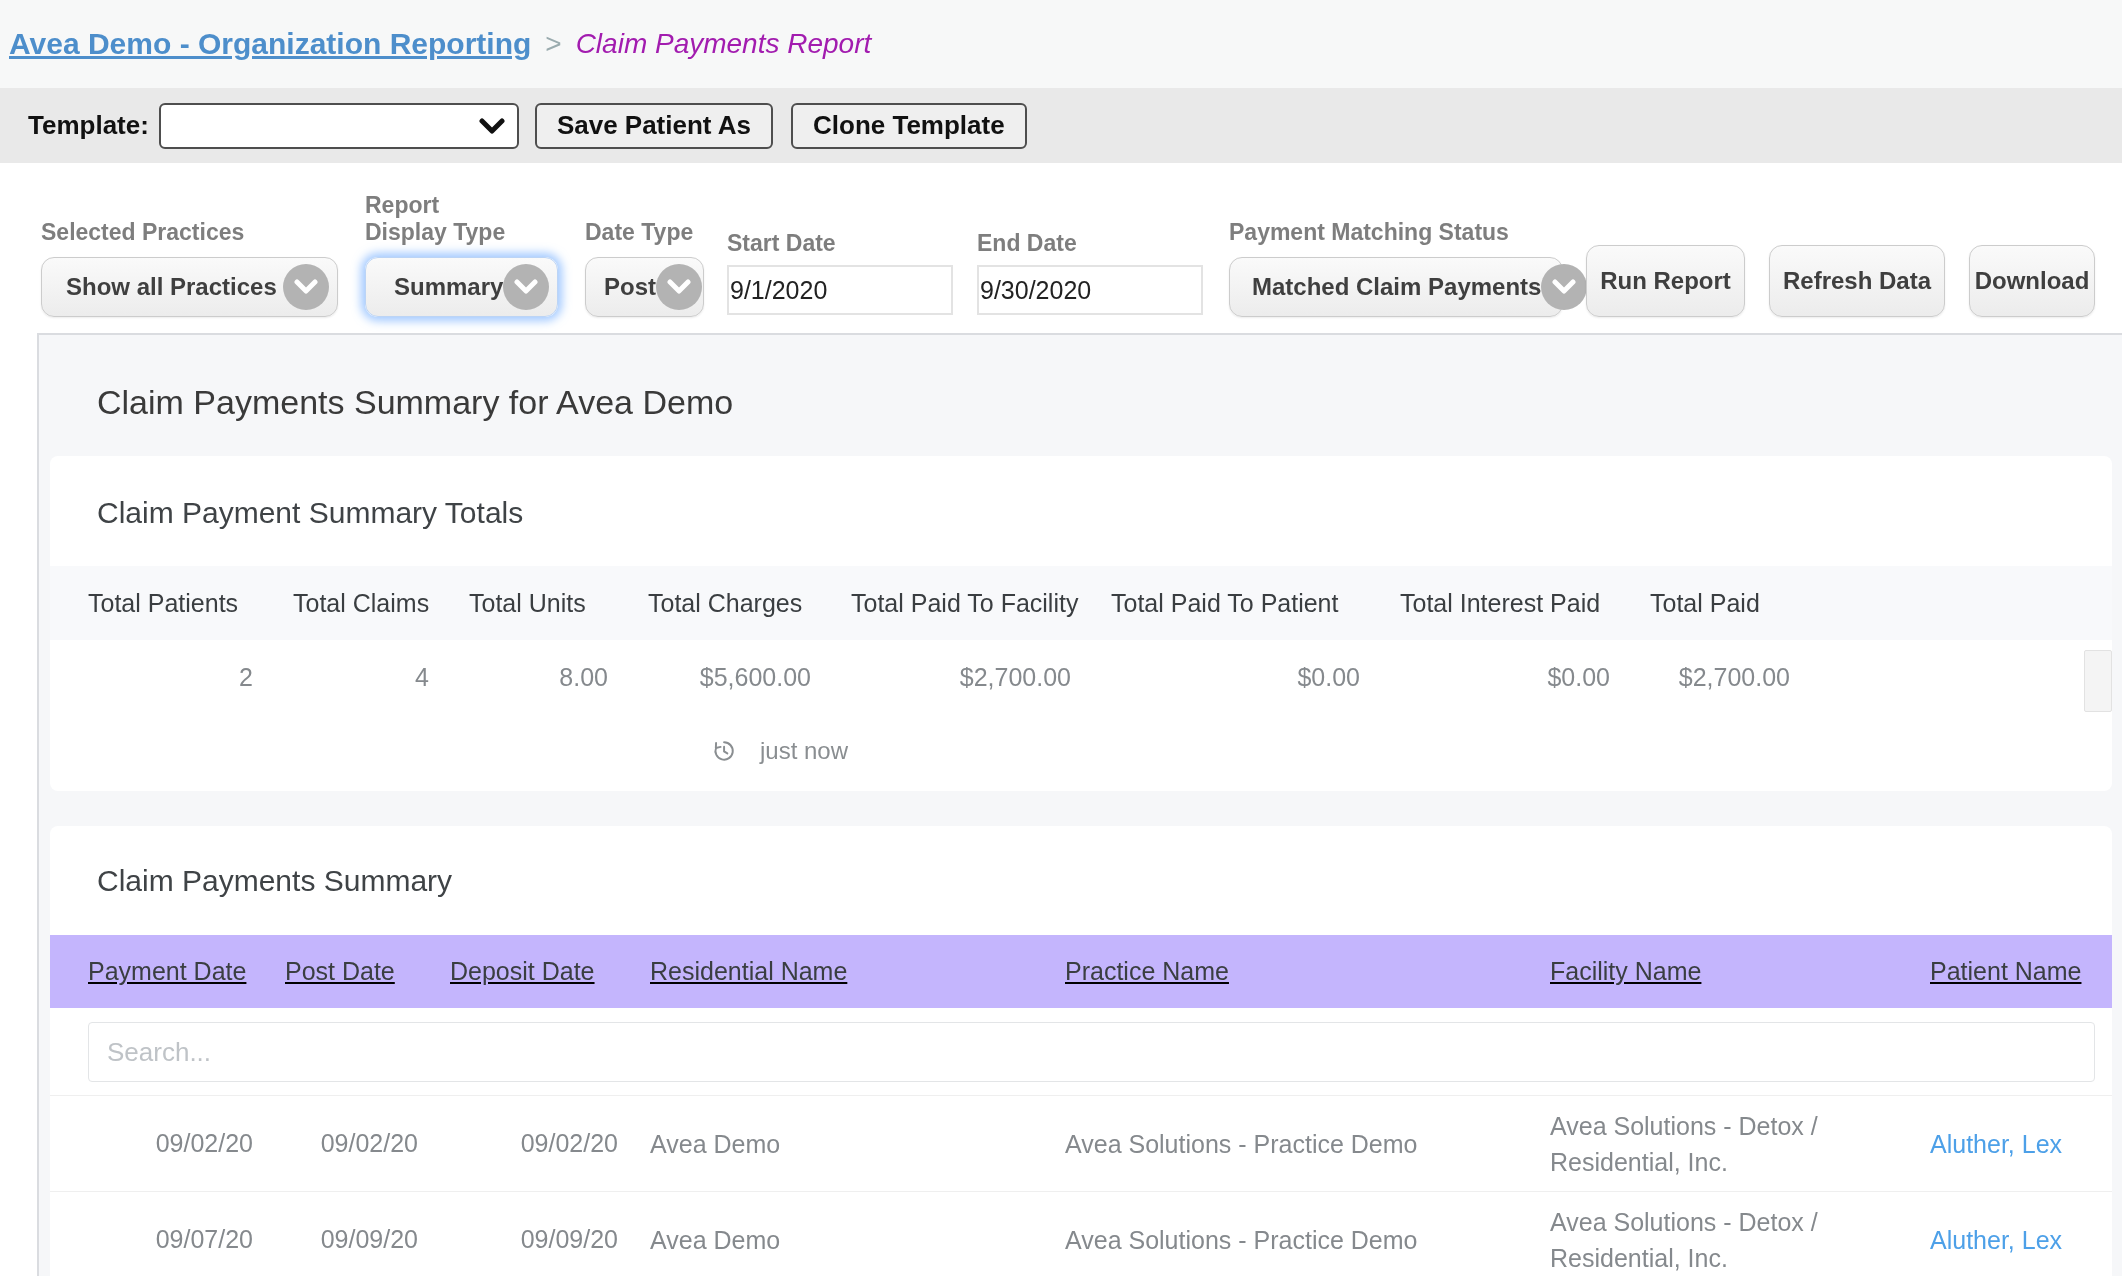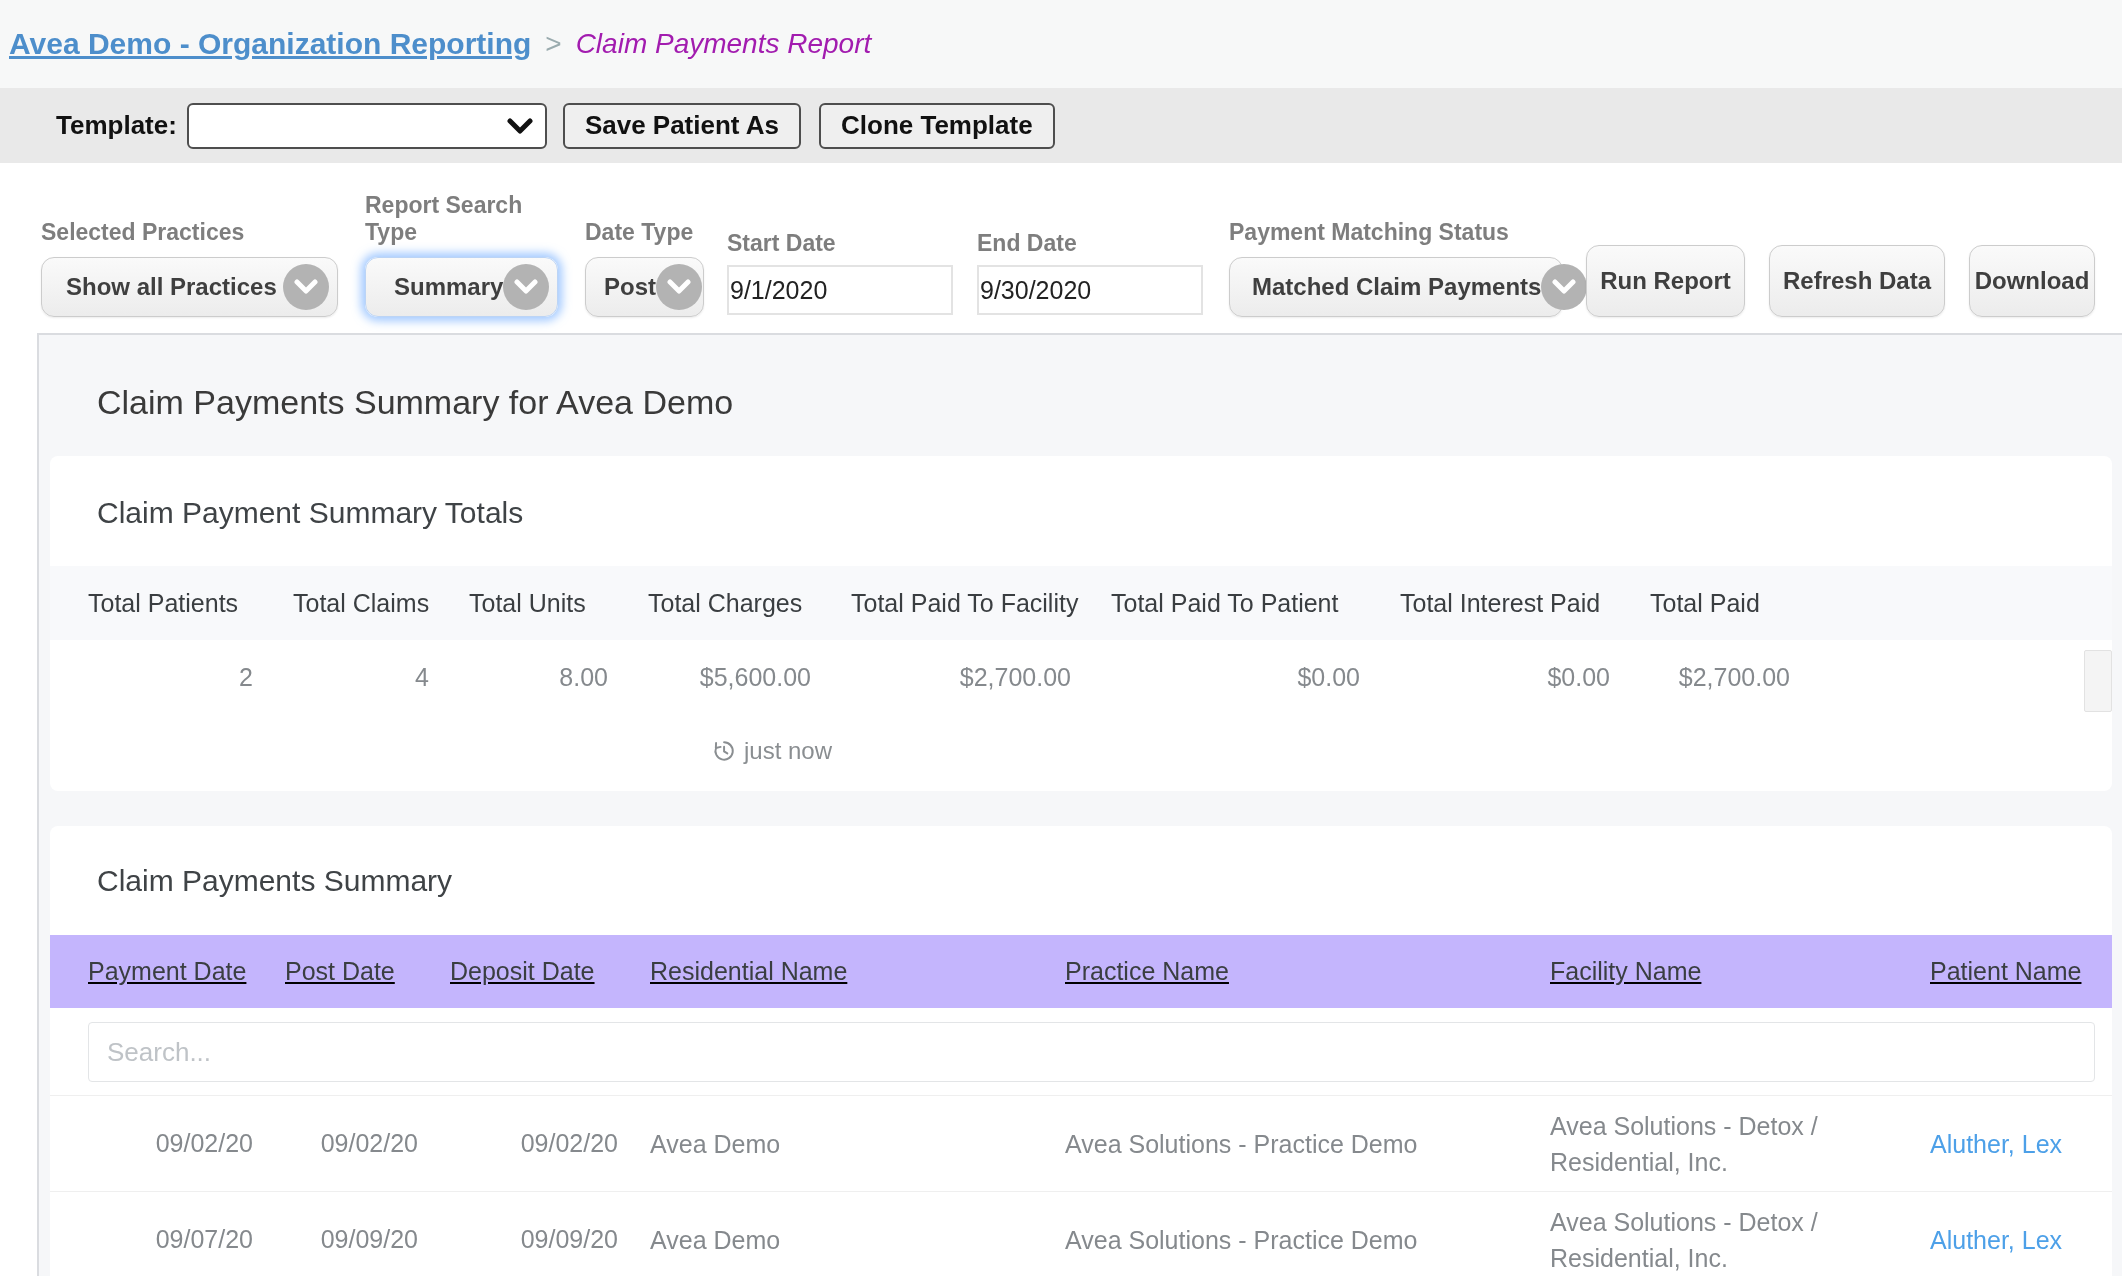--- a/index.html
+++ b/index.html
@@ -6,21 +6,21 @@
   html,body { width: 2122px; height: 1276px; overflow: hidden; background:#fff;
     font-family: "Liberation Sans", sans-serif; }
 
   
   .breadcrumb-bar { height:88px; background:#f7f8f8; display:flex; align-items:center; padding-left:9px; }
   .crumb-link { color:#4d8ecb; font-size:30px; font-weight:bold; text-decoration:underline; cursor:pointer; }
   .crumb-sep { color:#9aabae; font-size:28px; margin:0 14px; }
   .crumb-current { color:#a21caf; font-size:28px;font-style:italic; }
 
   
-  .template-bar { height:75px; background:#e9e9e9; display:flex; align-items:center; padding-left:56px; }
+  .template-bar { height:75px; background:#e9e9e9; display:flex; align-items:center; padding-left:28px; }
   .template-label { font-size:26px; font-weight:bold; color:#111; margin-right:10px; }
   .template-select { width:360px; height:46px; background:#fff; border:2px solid#4e4e4e; border-radius:6px;
     display:flex; align-items:center; justify-content:flex-end; padding-right:12px; cursor:pointer; }
   .tb-btn { height:46px; margin-left:18px; padding:0 20px; background:#efefef; border:2px solid #4e4e4e;
     border-radius:6px; font-size:26px; font-weight:600; color:#111; font-family:"Liberation Sans",sans-serif; cursor:pointer; }
   .tb-btn:first-of-type { margin-left:16px; }
 
   
   .filter-strip { position:relative; height:170px; background:#fff; }
   .fgroup { position:absolute; bottom:16px; }
@@ -48,21 +48,21 @@
 
   
   .totals-card { height:335px; }
   .totals-card .card-title { padding:40px 0 0 47px; }
   .t-header { display:flex; background:#f8f9fb; height:74px; align-items:center; margin-top:36px; }
   .t-row { display:flex; height:75px; align-items:center; background:#fff; }
   .t-h-cell { font-size:25px; color:#3a3e41; padding-left:38px; white-space:nowrap; }
   .t-cell { font-size:25px; color:#85898d; text-align:right; padding-right:2px; white-space:nowrap; }
   .tc1{width:205px} .tc2{width:176px} .tc3{width:179px} .tc4{width:203px}
   .tc5{width:260px} .tc6{width:289px} .tc7{width:250px} .tc8{width:180px}
-  .refreshed { position:absolute; left:660px; bottom:26px; display:flex; align-items:center; gap:8px;
+  .refreshed { position:absolute; left:660px; bottom:26px; display:flex; align-items:center; gap:24px;
     font-size:24px; color:#8a8e91; }
   .t-scrollthumb { position:absolute; right:0; top:194px; width:28px; height:62px; background:#f4f4f4;
     border:1px solid #e2e2e2; border-radius:2px; }
 
   
   .summary-card { margin-top:35px; height:480px; border-bottom-left-radius:0; border-bottom-right-radius:0; }
   .summary-card .card-title { padding:38px 0 0 47px; }
   .s-header { display:flex; background:#c4b5fd; height:73px; align-items:center; margin-top:37px;text-decoration:underline; }
   .s-h-cell { font-size:25px; color:#3a3e41; padding-left:20px; white-space:nowrap; }
   .s-h-cell.first { padding-left:38px; }
@@ -107,21 +107,21 @@
       <span class="pill-text">Show all Practices</span>
       <span class="chev-circle">
         <svg width="24" height="16" viewBox="0 0 24 16">
             <polyline points="3,3 12,12 21,3" fill="none" stroke="#fff" stroke-width="5" stroke-linecap="round" stroke-linejoin="round"></polyline>
           </svg>
       </span>
     </div>
   </div>
 
   <div class="fgroup" style="left:365px;">
-    <div class="flabel" style="width:160px;">Report Search Type</div>
+    <div class="flabel" style="width:160px;">Report Display Type</div>
     <div class="pill pill-focus" style="width:193px; padding:0 8px 0 28px;">
       <span class="pill-text">Summary</span>
       <span class="chev-circle">
         <svg width="24" height="16" viewBox="0 0 24 16">
             <polyline points="3,3 12,12 21,3" fill="none" stroke="#fff" stroke-width="5" stroke-linecap="round" stroke-linejoin="round"></polyline>
           </svg>
       </span>
     </div>
   </div>
 

